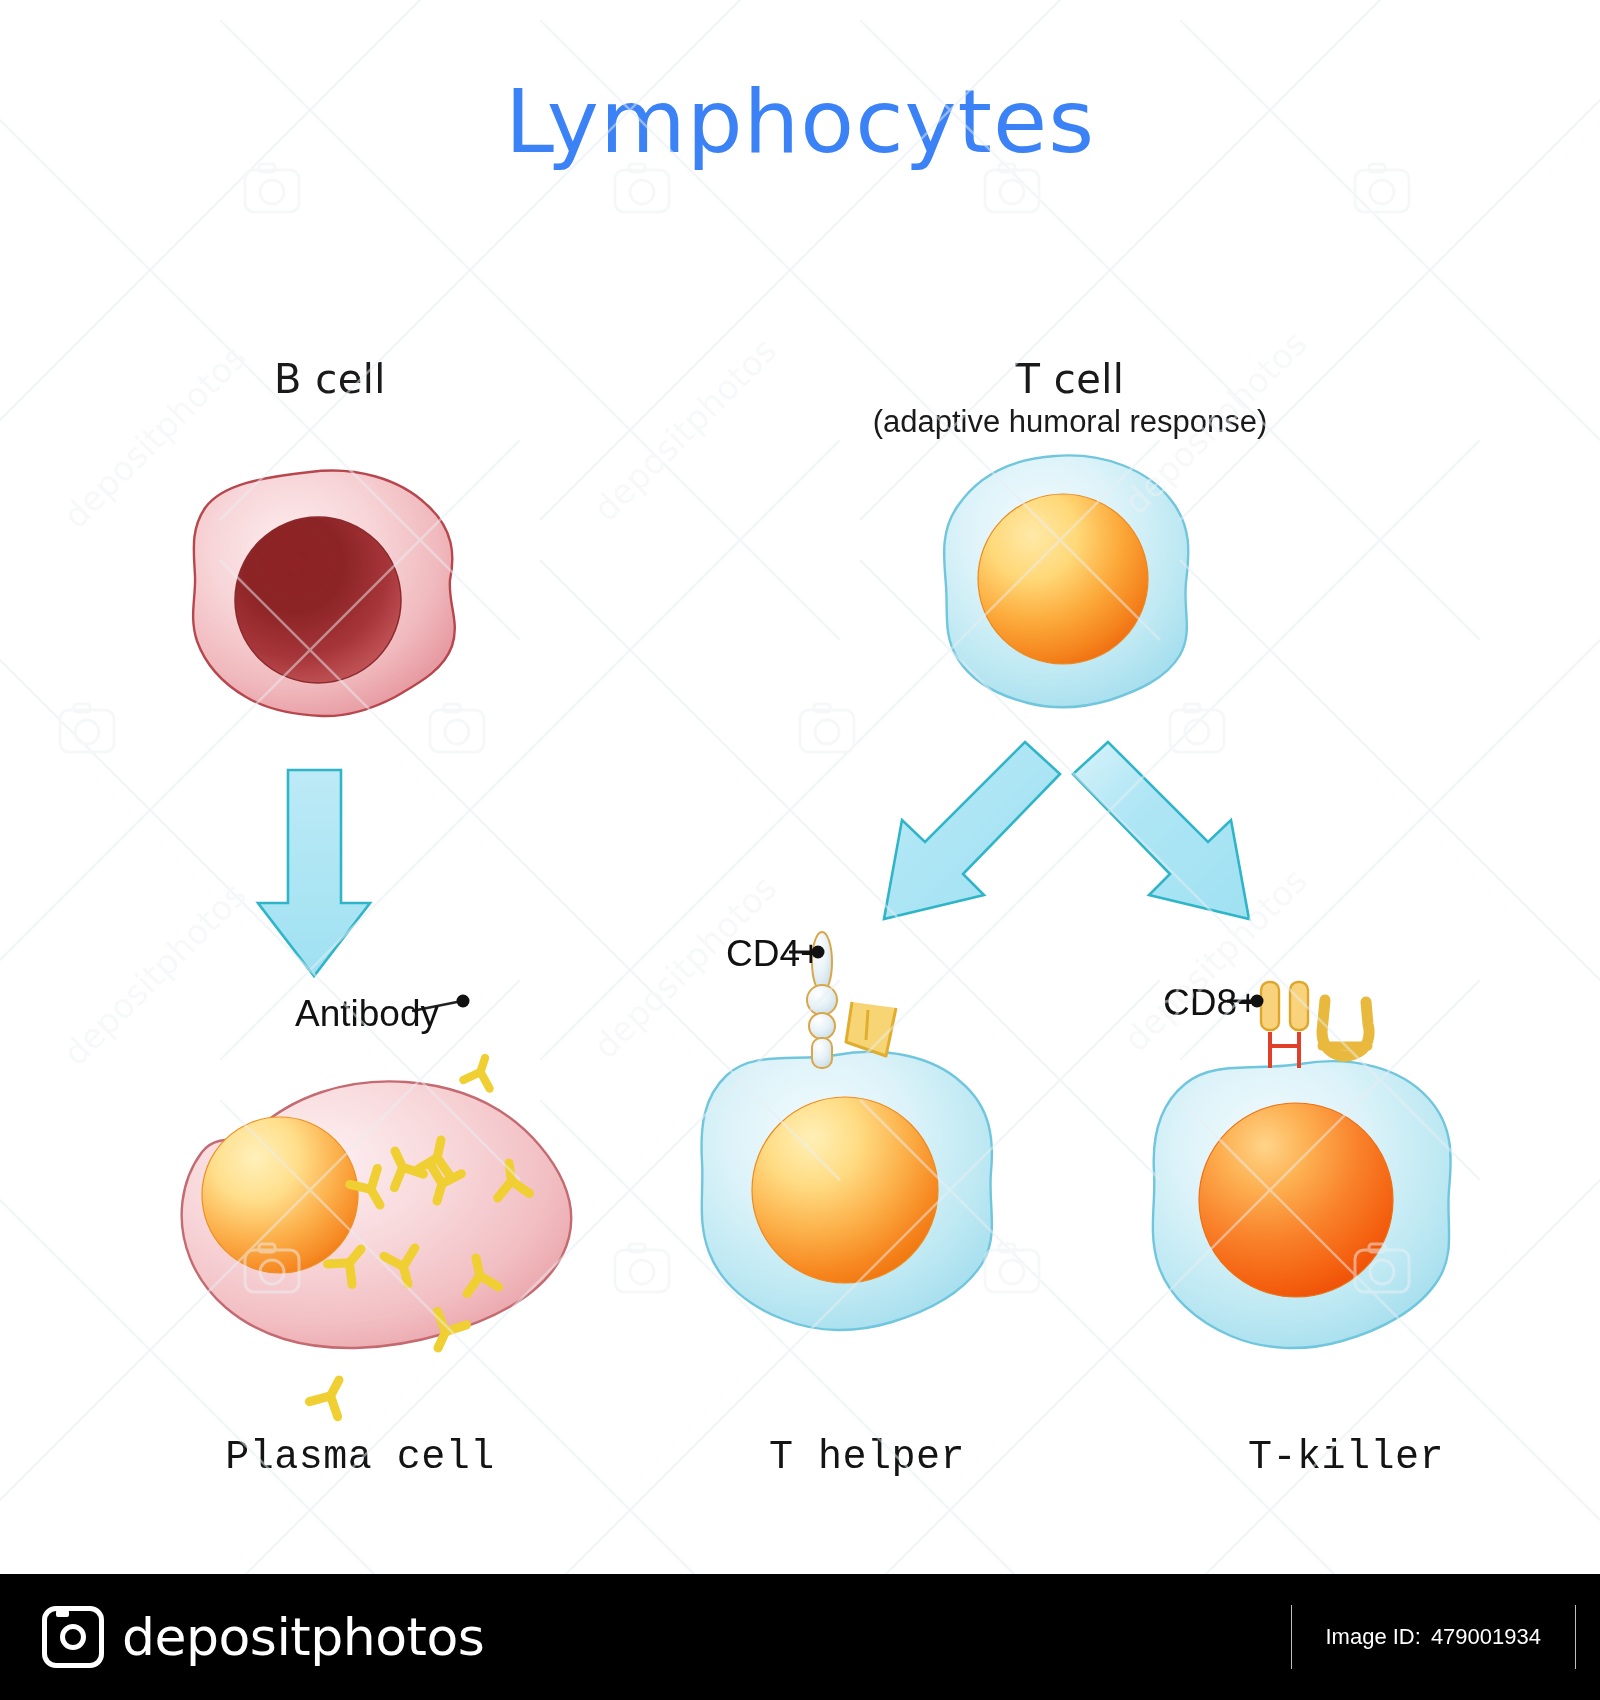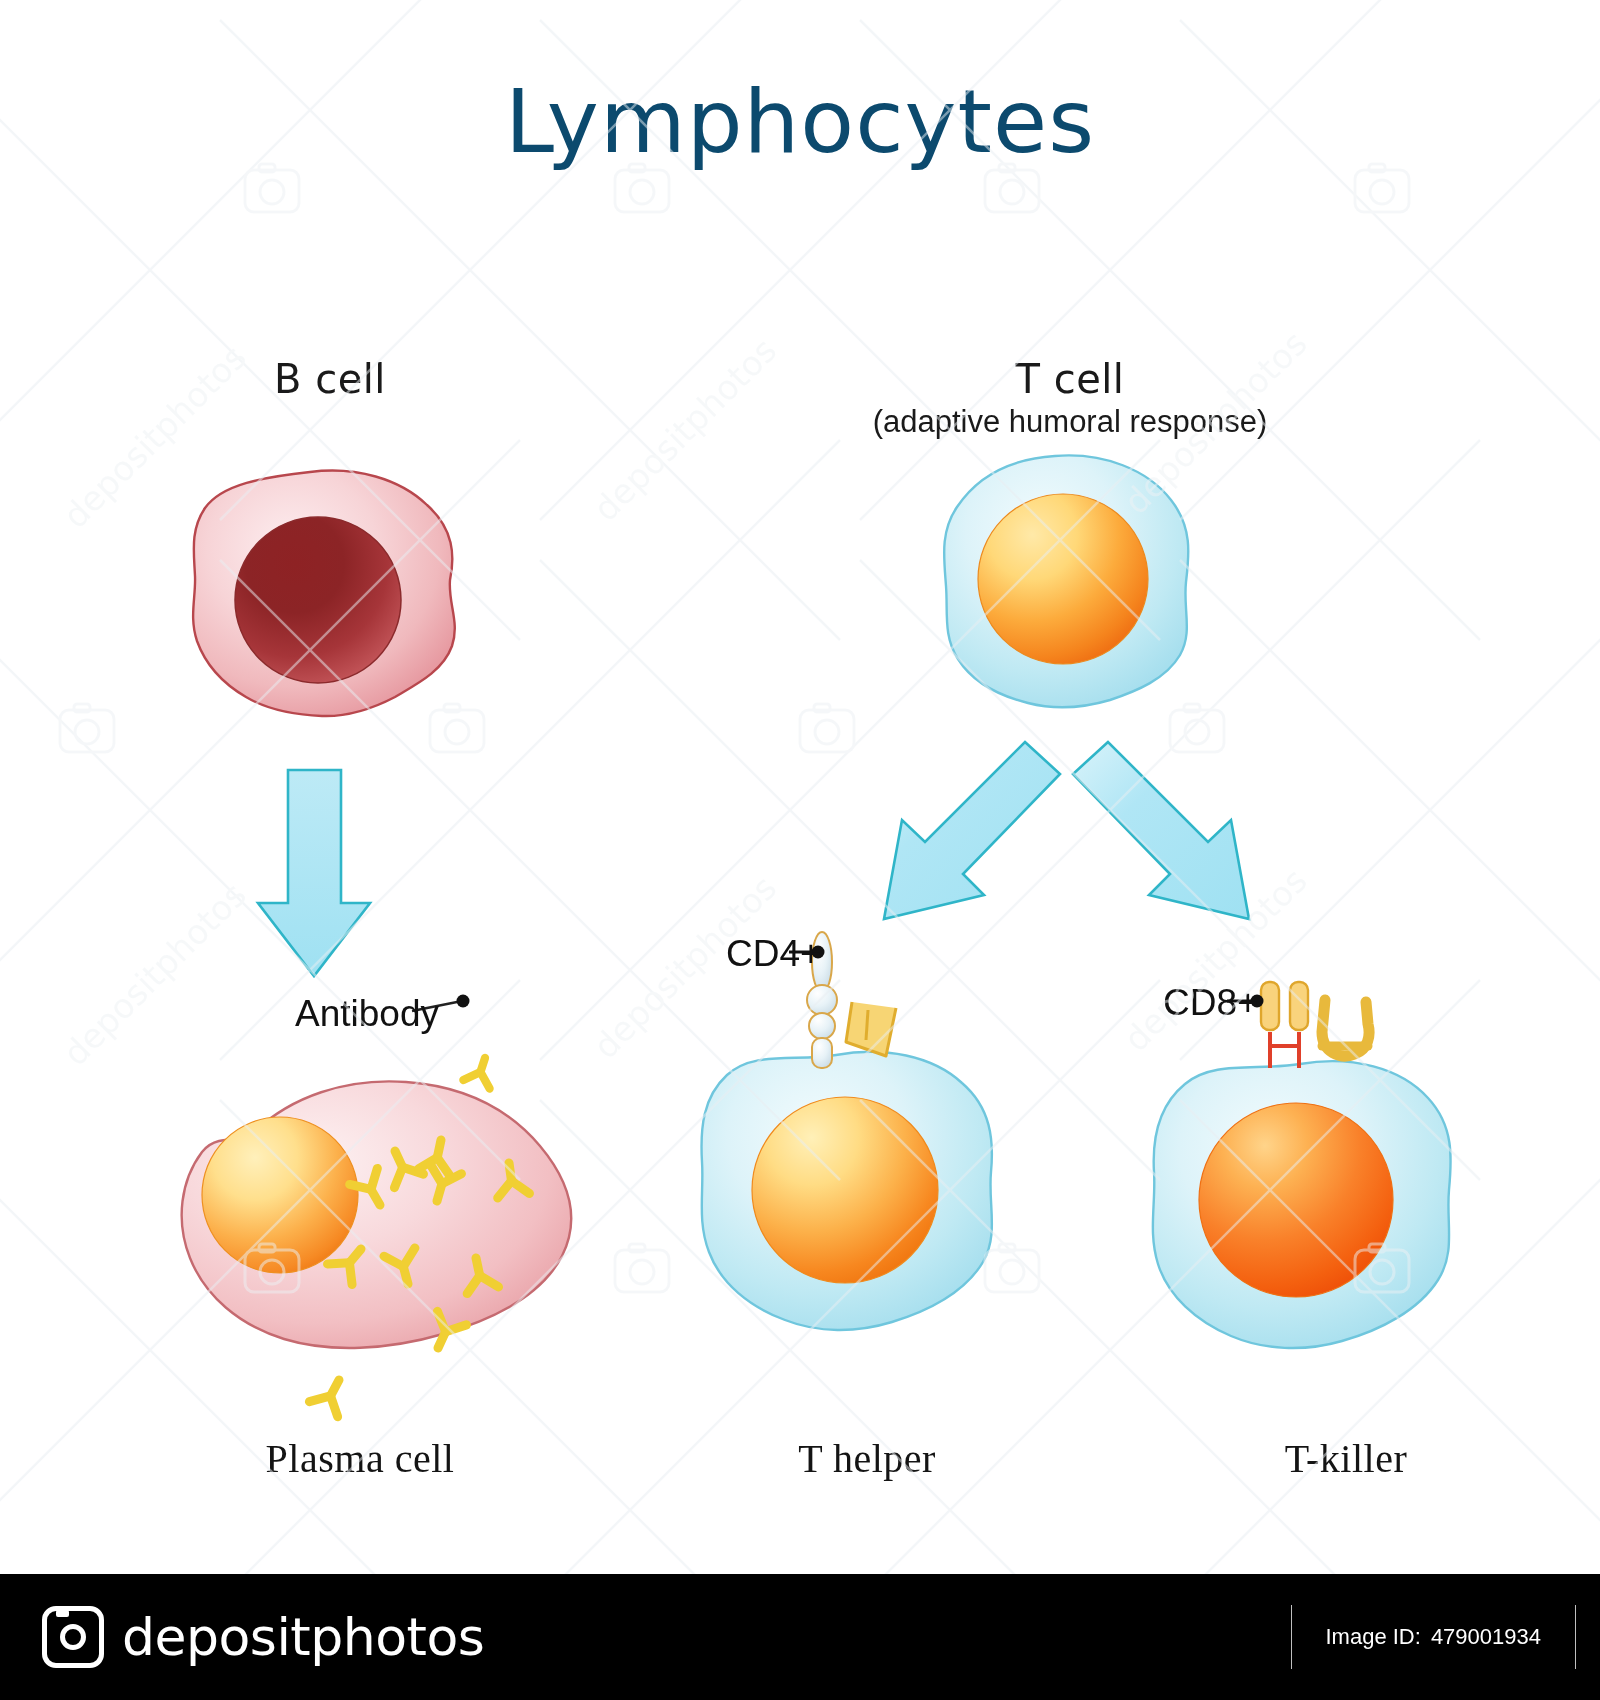--- a/index.html
+++ b/index.html
@@ -7,39 +7,39 @@
     width:1600px;height:1700px;position:relative;background:#ffffff;
     font-family:"Liberation Sans", sans-serif;overflow:hidden;
   }
   #stage{position:absolute;inset:0;width:1600px;height:1700px;}
   .abs{position:absolute;}
 
   
   #title{
     left:0;top:78px;width:1600px;text-align:center;
     font-family:"DejaVu Sans", sans-serif;
-    font-size:88px;font-weight:400;letter-spacing:1px;color:#0c4a6e;
+    font-size:88px;font-weight:400;letter-spacing:1px;color:#3b82f6;
     line-height:1;
   }
 
   
   .cellhead{text-align:center;color:#1a1a1a;}
   .cellhead .main{
     font-family:"DejaVu Sans", sans-serif;
     font-size:40px;line-height:1.05;letter-spacing:0.5px;
   }
   .cellhead .sub{
     font-family:"Liberation Sans", sans-serif;
     font-size:31px;line-height:1.15;margin-top:4px;
   }
 
   
   .caption{
     text-align:center;color:#141414;
-    font-family:Liberation Serif, serif;
+    font-family:Liberation Mono, monospace;
     font-size:40px;letter-spacing:0.5px;
   }
 
   
   .leadlabel{
     font-family:"Liberation Sans", sans-serif;
     font-size:37px;color:#111;white-space:nowrap;
   }
 
   

